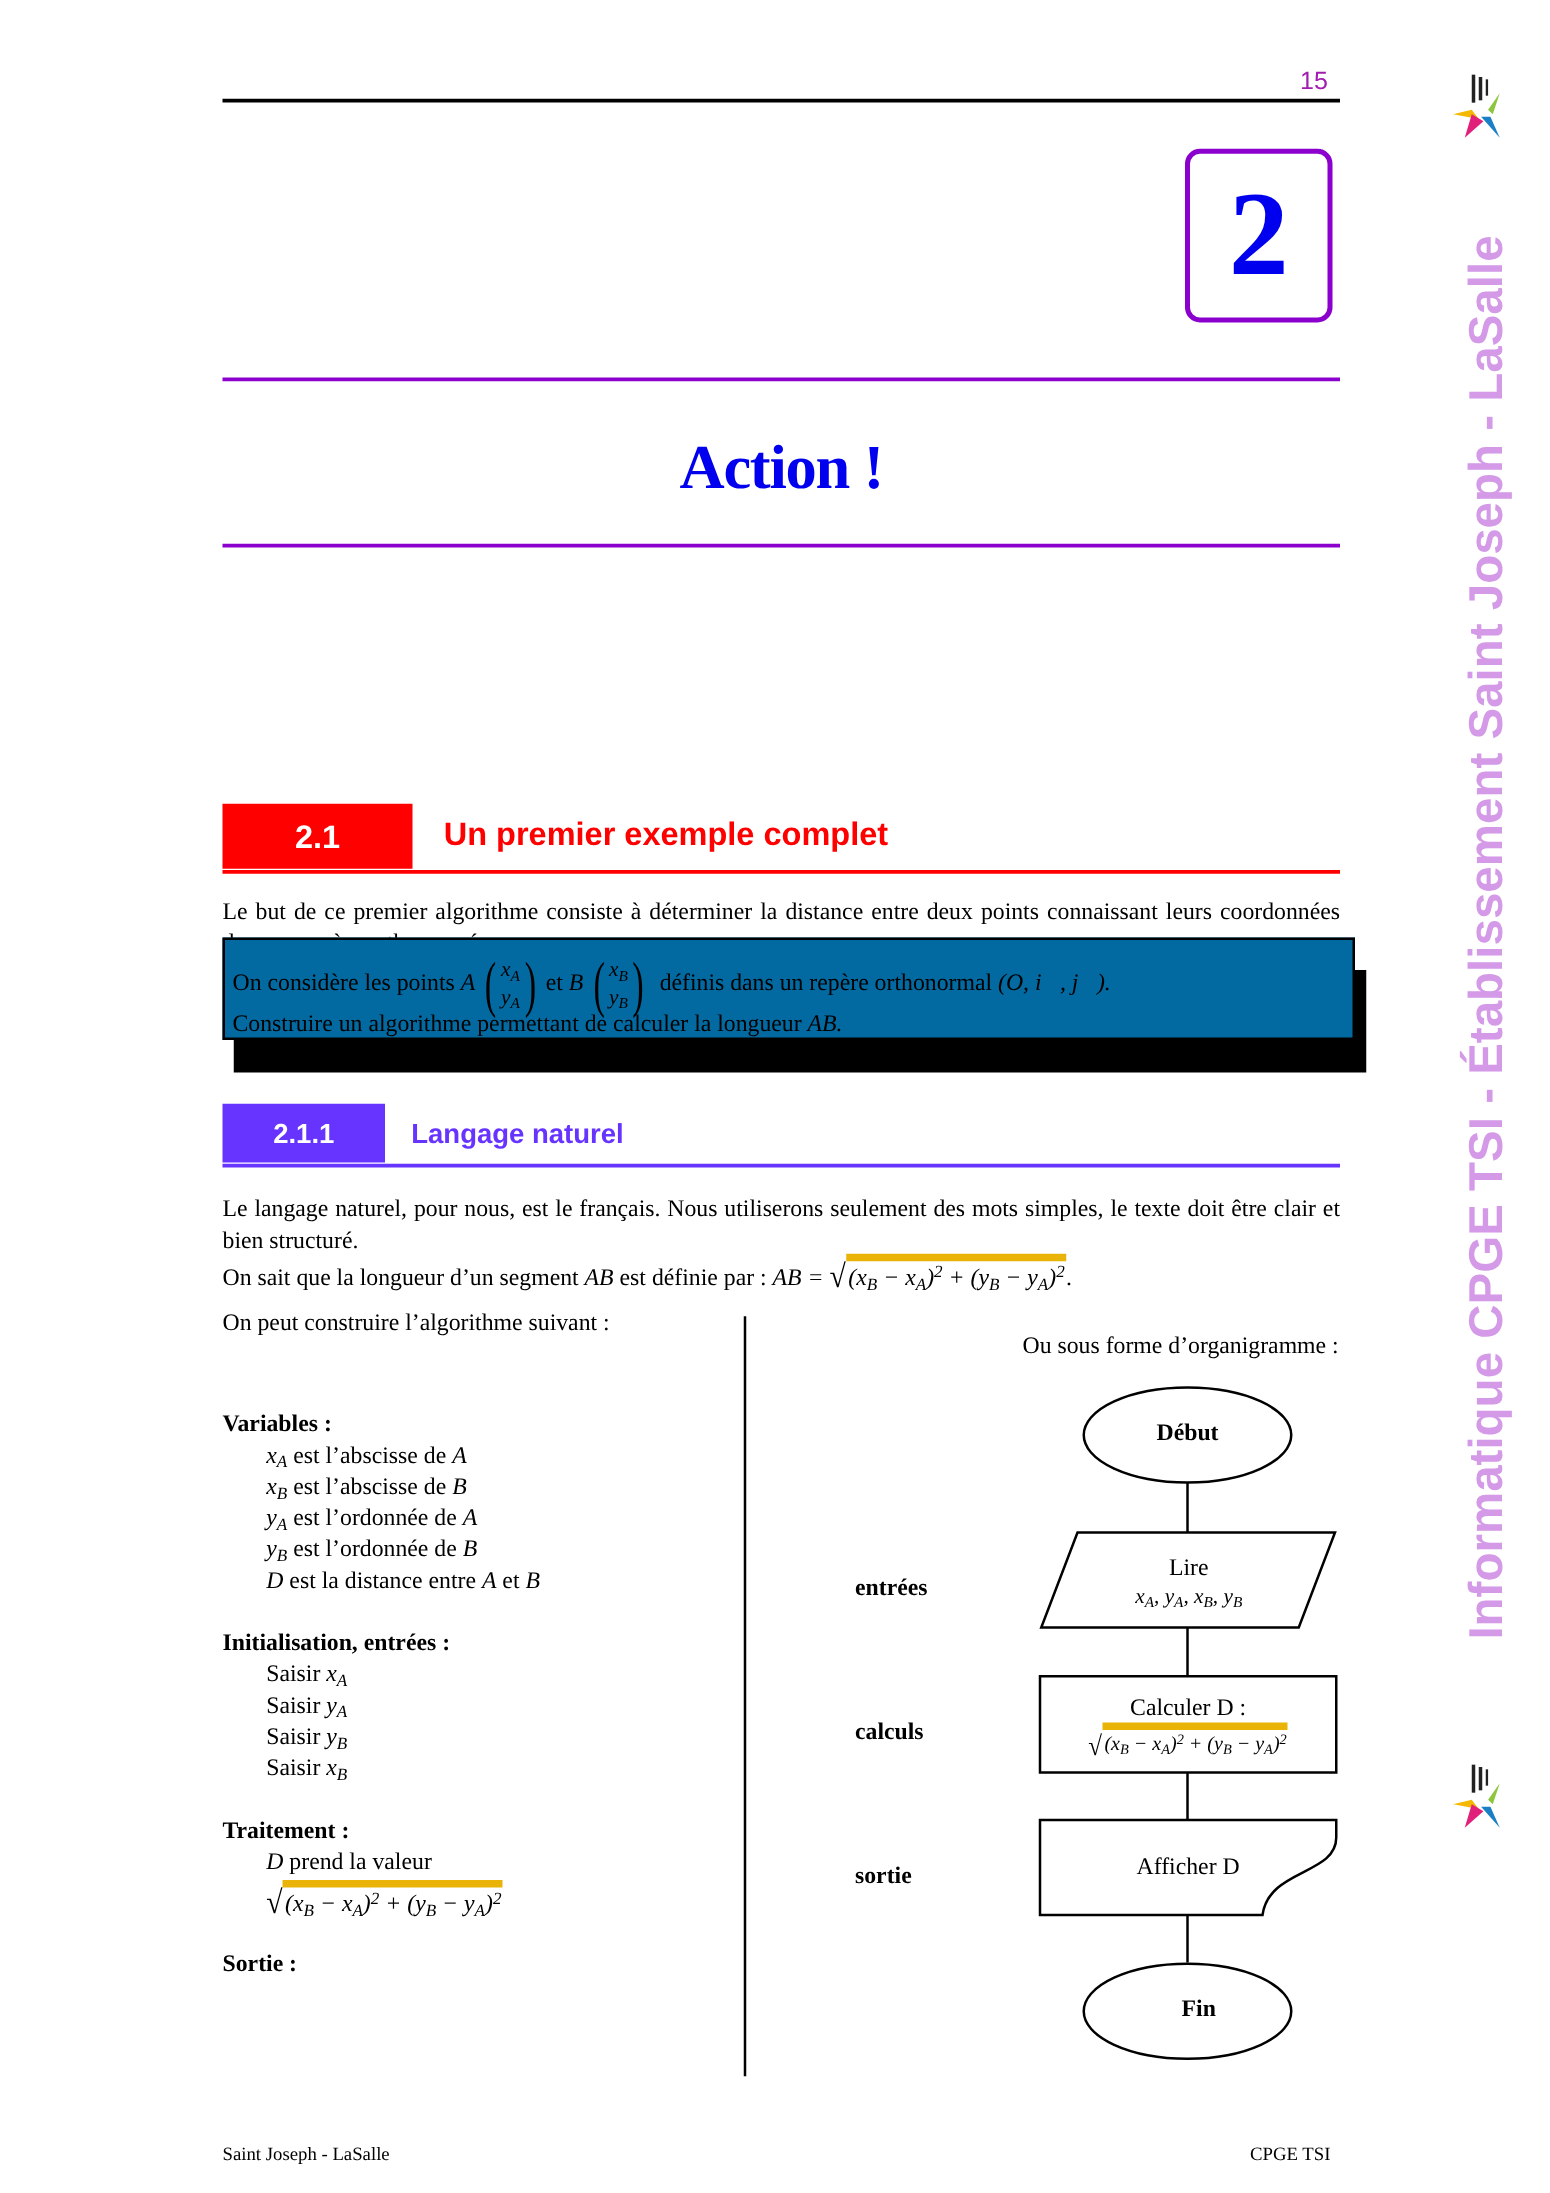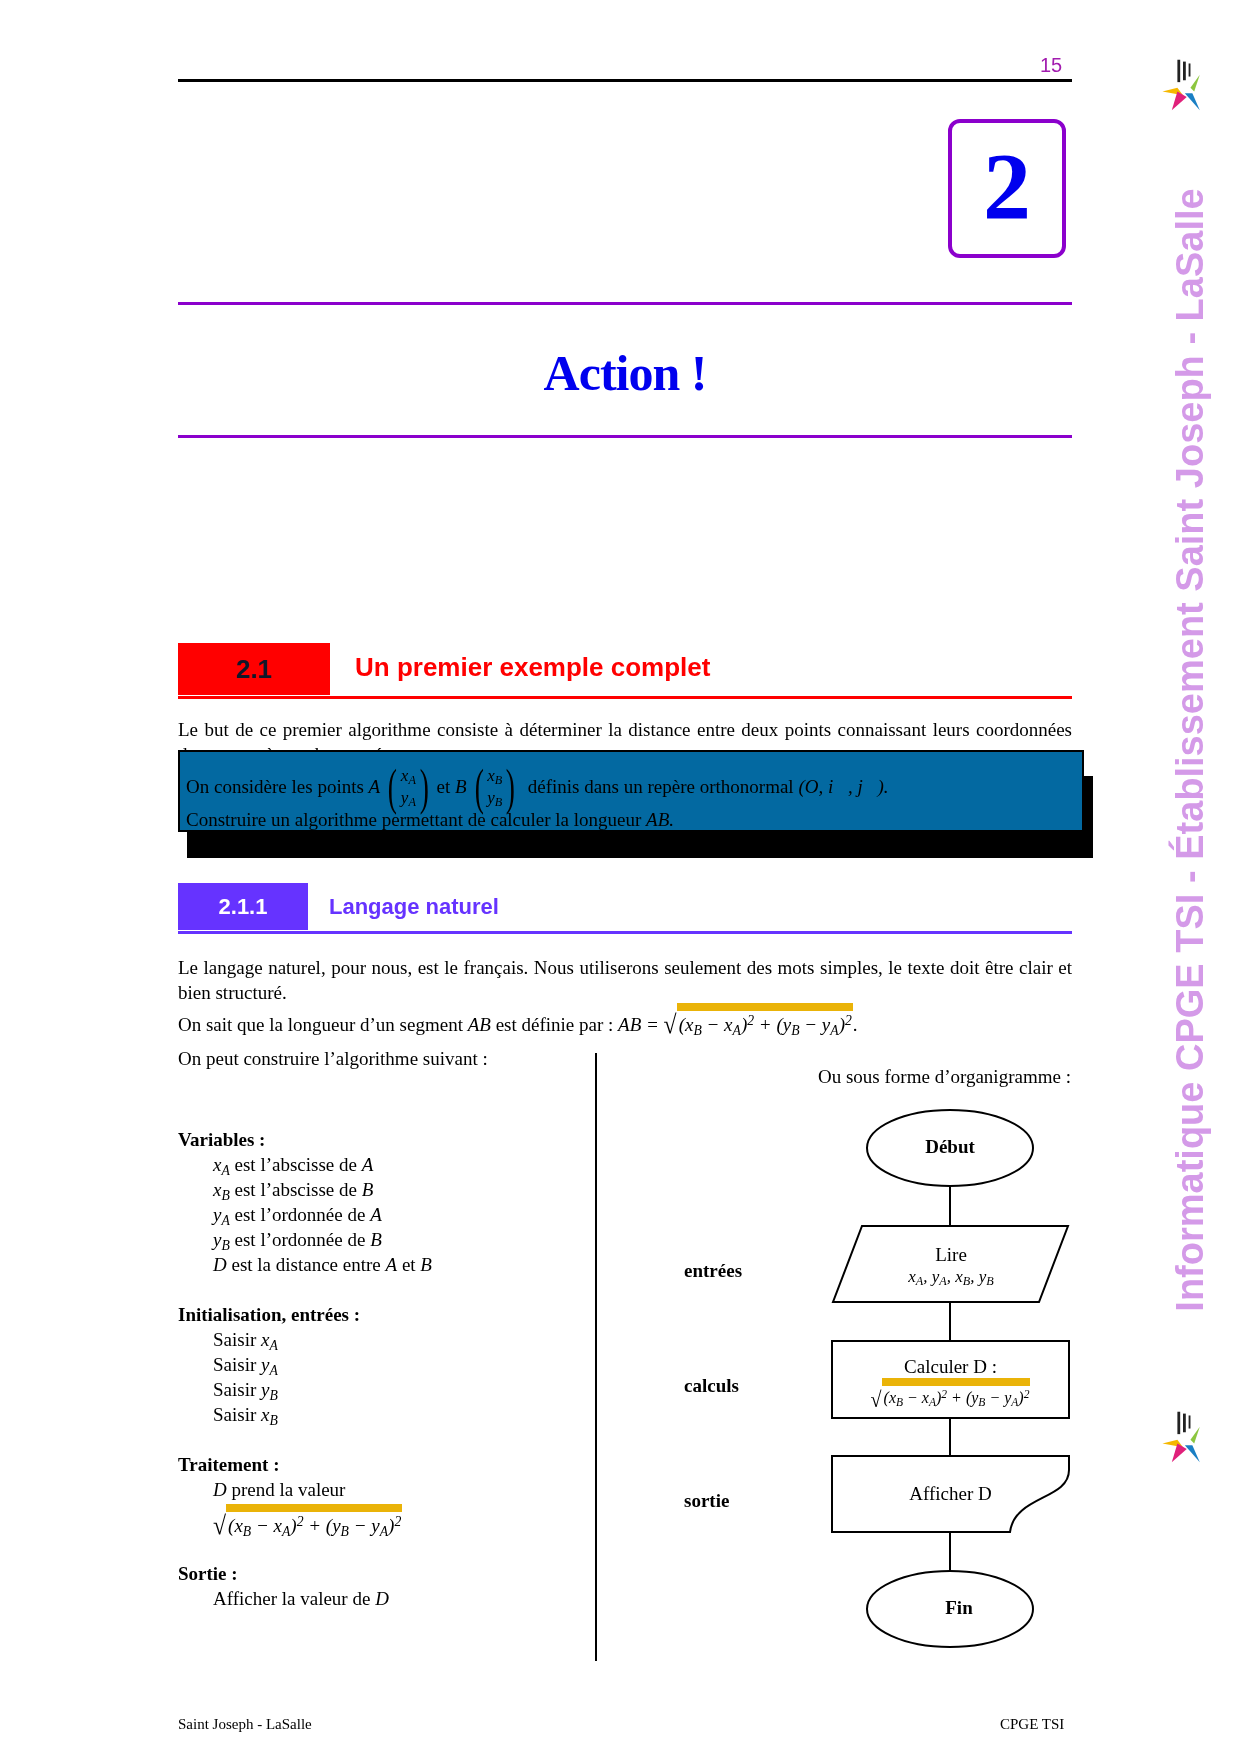--- a/index.html
+++ b/index.html
@@ -14,21 +14,21 @@
   #top-rule { left:178px; top:79px; width:894px; height:3px; background:#000; }
 
   #chapter-box { left:948px; top:119px; width:118px; height:139px; border:4px solid #8b00cc; border-radius:12px; box-sizing:border-box; display:flex; align-items:center; justify-content:center; }
   #chapter-number { font-family:"Liberation Serif", serif; font-weight:bold; font-size:96px; color:#0000ee; line-height:1; margin-top:-4px; }
 
   .purple-rule { left:178px; width:894px; height:3px; background:#8b00cc; }
   #chapter-title { left:178px; width:894px; top:344px; text-align:center; font-size:50px; font-weight:bold; color:#0000ee; letter-spacing:-1px; }
 
   
   #sec21-box { left:178px; top:643px; width:152px; height:52px; background:#ff0000; display:flex; align-items:center; justify-content:center; }
-  #sec21-num { color:#0f172a; font-family:"Liberation Sans", sans-serif; font-weight:bold; font-size:26px; }
+  #sec21-num { color:#ffffff; font-family:"Liberation Sans", sans-serif; font-weight:bold; font-size:26px; }
   #sec21-title { left:355px; top:652px; color:#ff0000; font-family:"Liberation Sans", sans-serif; font-weight:bold; font-size:26px; }
   #sec21-rule { left:178px; top:696px; width:894px; height:3px; background:#ff0000; }
 
   #sec211-box { left:178px; top:883px; width:130px; height:47px; background:#6633ff; display:flex; align-items:center; justify-content:center; }
   #sec211-num { color:#fff; font-family:"Liberation Sans", sans-serif; font-weight:bold; font-size:22px; }
   #sec211-title { left:329px; top:894px; color:#6633ff; font-family:"Liberation Sans", sans-serif; font-weight:bold; font-size:22px; }
   #sec211-rule { left:178px; top:931px; width:894px; height:3px; background:#6633ff; }
 
   .para { left:178px; width:894px; font-size:19px; line-height:25px; text-align:justify; }
 
@@ -36,21 +36,21 @@
   #problem-shadow { left:187px; top:776px; width:906px; height:82px; background:#000; }
   #problem-box { left:178px; top:750px; width:906px; height:82px; background:#0369a1; border:2px solid #000; box-sizing:border-box; font-size:19px; }
   #problem-line1 { left:6px; top:10px; white-space:nowrap; display:flex; align-items:center; }
   #problem-line2 { left:6px; top:57px; white-space:nowrap; }
   .vec { display:inline-flex; align-items:center; margin:0 4px; }
   .vec .paren { font-size:50px; font-weight:lighter; line-height:1; transform:scaleX(0.55); display:inline-block; }
   .vec .col { display:inline-flex; flex-direction:column; align-items:flex-start; font-style:italic; font-size:17px; line-height:22px; }
 
   .sqrt { display:inline-flex; align-items:flex-end; font-style:italic; }
   .sqrt .rad { font-style:normal; font-size:1.25em; line-height:1; transform:scaleY(1.1); }
-  .sqrt .under { border-top:8px solid #eab308; padding:1px 1px 0 2px; }
+  .sqrt .under { border-top:6px solid #eab308; padding:1px 1px 0 2px; }
 
   
   .alg { left:178px; font-size:19px; line-height:25px; }
   .alg-head { font-weight:bold; }
   .alg-item { padding-left:35px; }
   #col-separator { left:595px; top:1053px; width:2px; height:608px; background:#000; }
 
   
   #flow-intro { left:818px; top:1066px; font-size:19px; }
   .flow-label { font-size:19px; font-weight:bold; }
@@ -156,21 +156,20 @@
   <div class="alg-item"><span class="math">D</span> <span>prend la valeur</span></div>
   <div class="alg-item" style="margin-top:2px">
     <span class="sqrt">
         <span class="rad">√</span>
         <span class="under">(<i>x</i><sub>B</sub> − <i>x</i><sub>A</sub>)<sup>2</sup> + (<i>y</i><sub>B</sub> − <i>y</i><sub>A</sub>)<sup>2</sup></span>
       </span>
   </div>
 
   <div style="height:22px"></div>
   <div class="alg-head">Sortie :</div>
-  <div class="alg-item"><span>Afficher la valeur de</span> <span class="math">D</span></div>
 </div>
 
 <div class="abs" id="col-separator"></div>
 
 <div class="abs" id="flow-intro">Ou sous forme d’organigramme :</div>
 
 <div class="abs flow-label" style="left:684px; top:1260px;">entrées</div>
 <div class="abs flow-label" style="left:684px; top:1375px;">calculs</div>
 <div class="abs flow-label" style="left:684px; top:1490px;">sortie</div>
 

